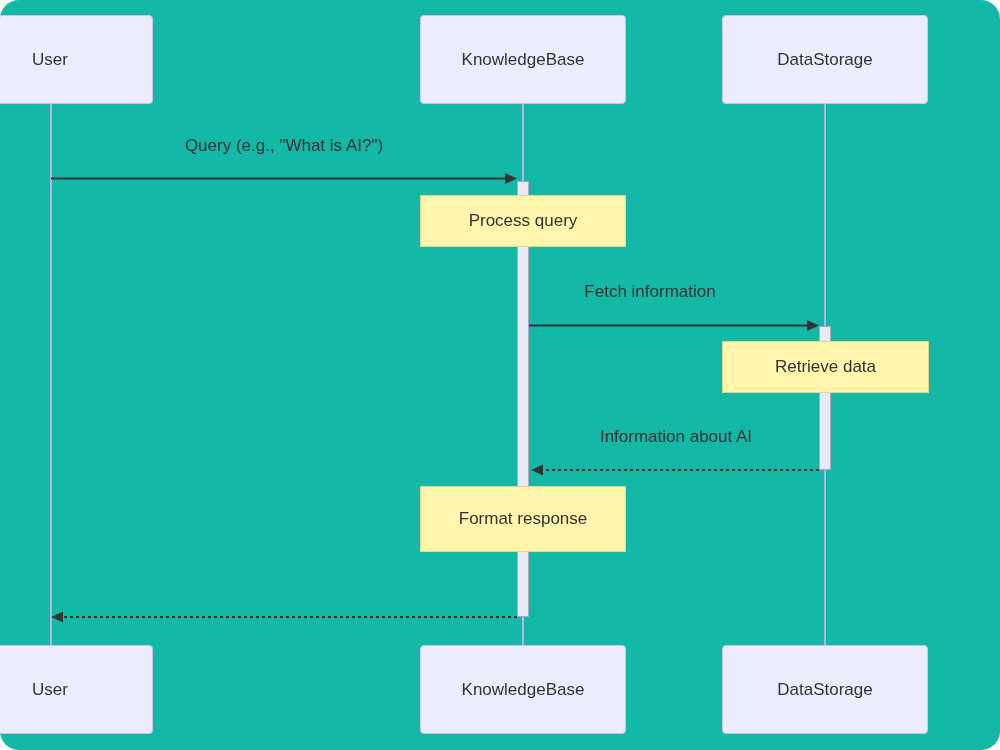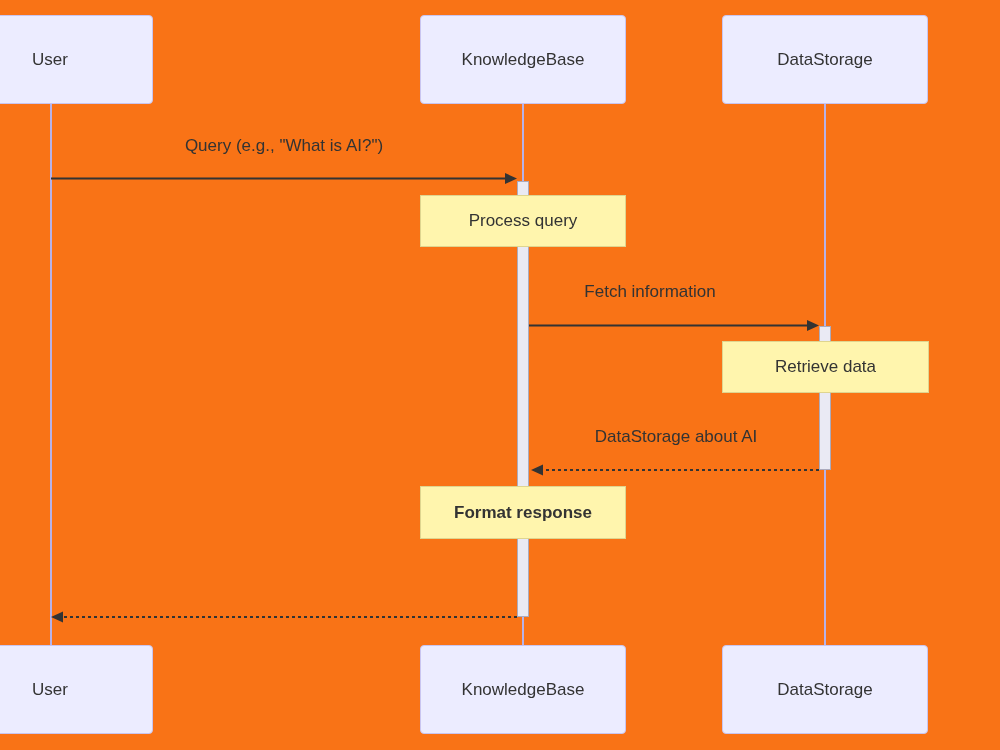--- a/index.html
+++ b/index.html
@@ -6,22 +6,23 @@
     margin: 0;
     padding: 0;
     background: #ffffff;
     overflow: hidden;
     font-family: "Liberation Sans", "DejaVu Sans", sans-serif;
   }
   #canvas {
     position: relative;
     width: 1000px;
     height: 750px;
-    background: #f97316;
+    background: #14b8a6;
     overflow: hidden;
+    border-radius: 19px;
   }
   .actor-box {
     position: absolute;
     width: 206px;
     height: 89px;
     box-sizing: border-box;
     background: #ECECFF;
     border: 1px solid #C9C5F0;
     border-radius: 4px;
     display: flex;
@@ -76,21 +77,21 @@
   #actor-user-bottom     { left: -53px;  top: 645px; }
   #actor-kb-bottom       { left: 420px;  top: 645px; }
   #actor-ds-bottom       { left: 722px;  top: 645px; }
   #lifeline-user         { left: 50px; }
   #lifeline-kb           { left: 522px; }
   #lifeline-ds           { left: 824px; }
   #activation-kb         { left: 517px; top: 181px; height: 436px; }
   #activation-ds         { left: 819px; top: 326px; height: 144px; }
   #note-process-query    { left: 420px; top: 195px; width: 206px; height: 52px; }
   #note-retrieve-data    { left: 722px; top: 341px; width: 207px; height: 52px; }
-  #note-format-response  { left: 420px; top: 486px; width: 206px; height: 53px; font-weight: bold; }
+  #note-format-response  { left: 420px; top: 486px; width: 206px; height: 66px; }
   #msg-label-query       { left: 284px; top: 136px; }
   #msg-label-fetch       { left: 650px; top: 282px; }
   #msg-label-info        { left: 676px; top: 427px; }
   #msg-label-response    { left: 284px; top: 574px; }
 </style>
 </head>
 <body>
 
 <div id="canvas">
 
@@ -149,15 +150,15 @@
   </div>
   <div class="note" id="note-process-query">
     <span>Process query</span>
   </div>
   <div class="note" id="note-format-response">
     <span>Format response</span>
   </div>
 
   <div class="msg-label" id="msg-label-query">Query (e.g., "What is AI?")</div>
   <div class="msg-label" id="msg-label-fetch">Fetch information</div>
-  <div class="msg-label" id="msg-label-info">DataStorage about AI</div>
+  <div class="msg-label" id="msg-label-info">Information about AI</div>
 
 </div>
 
 </body></html>

